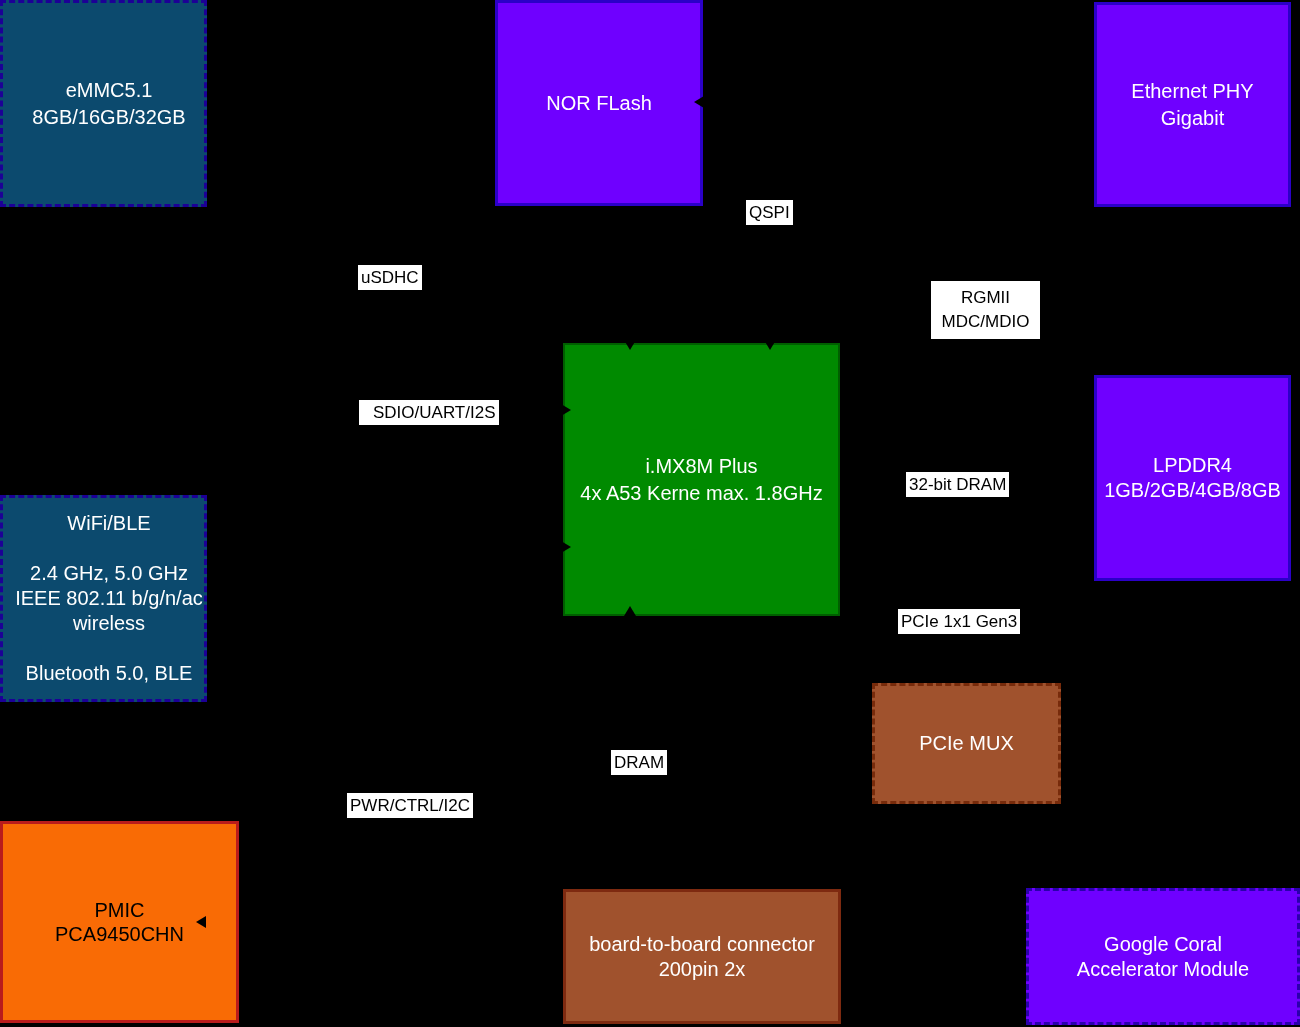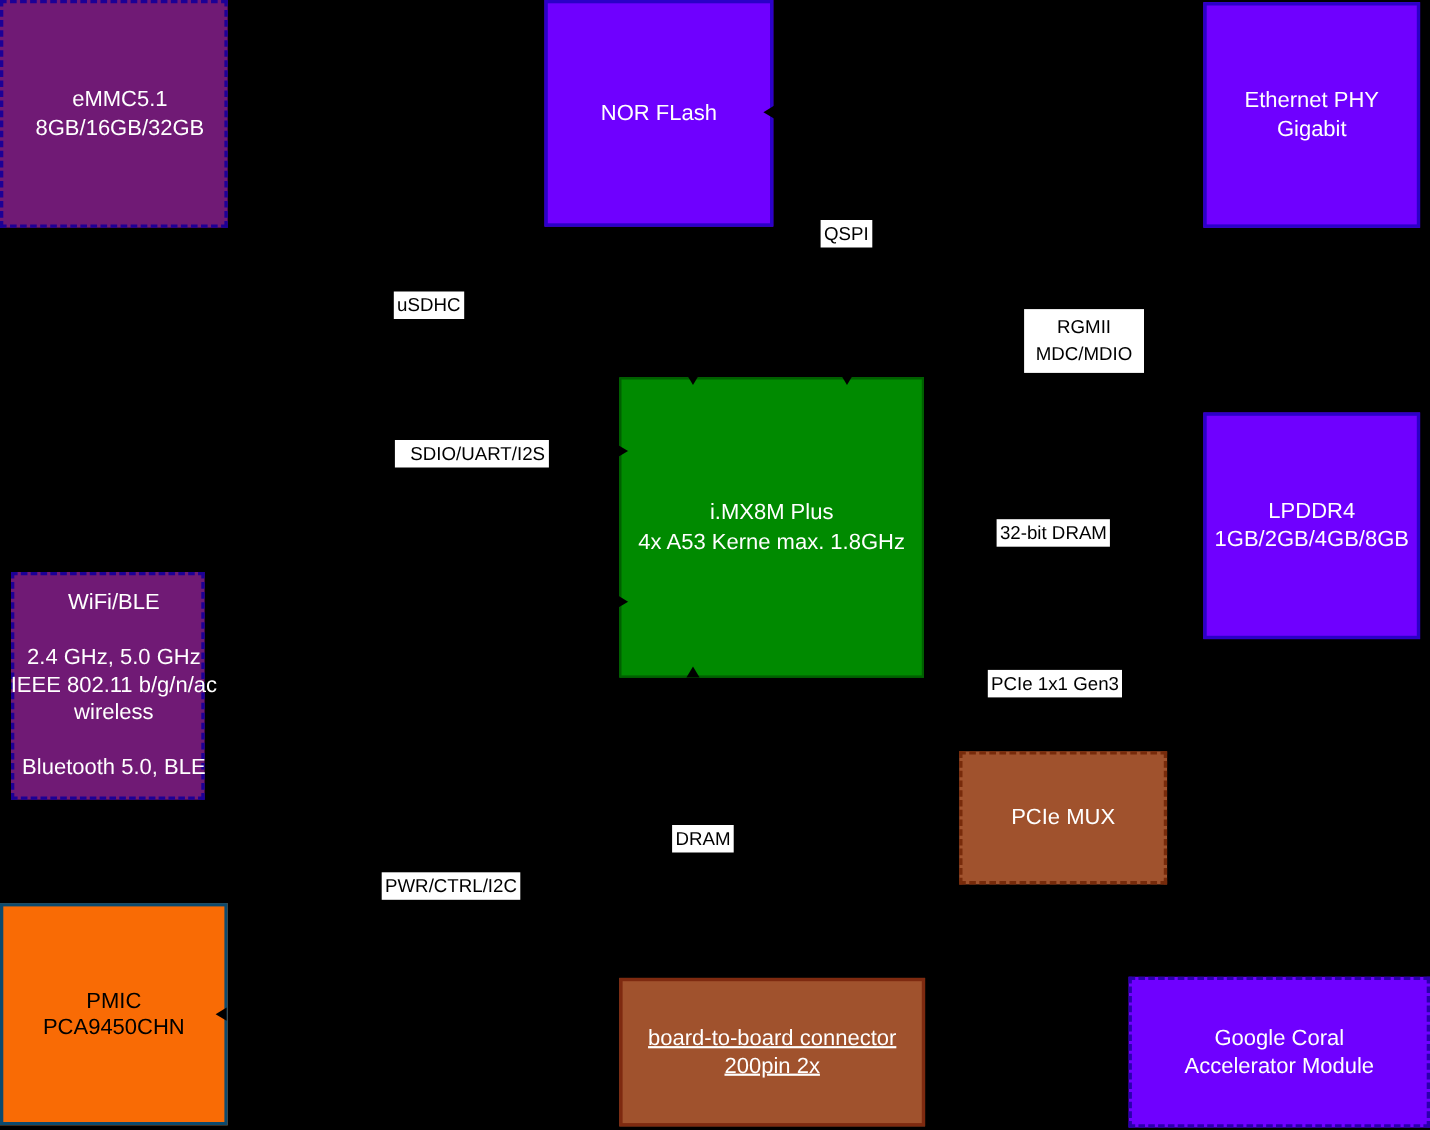--- a/index.html
+++ b/index.html
@@ -13,35 +13,35 @@
   .block{
     position:absolute;
     box-sizing:border-box;
     display:flex;flex-direction:column;
     justify-content:center;align-items:center;
     text-align:center;
     color:#fff;
     font-size:20px;
   }
   .block .l{line-height:27px;min-height:27px;white-space:nowrap;}
-  .violet-dashed{background:#701a75;border:3px dashed #1C0096;padding-left:11px;}
+  .violet-dashed{background:#0c4a6e;border:3px dashed #1C0096;padding-left:11px;}
   .violet-solid{background:#6F00FF;border:3px solid #2B00C8;}
 
   #emmc{left:0;top:0;width:207px;height:207px;}
   #nor{left:495px;top:0;width:208px;height:206px;}
   #phy{left:1094px;top:2px;width:197px;height:205px;}
-  #wifi{left:0;top:520px;width:176px;height:207px;margin-left:10px;}
+  #wifi{left:0;top:495px;width:207px;height:207px;}
   #wifi .l{line-height:25px;min-height:25px;}
   #soc{left:563px;top:343px;width:277px;height:273px;background:#008A00;border:2px solid #005F00;}
   #lpddr4{left:1094px;top:375px;width:197px;height:206px;}
   #lpddr4 .l{line-height:25px;min-height:25px;}
   #pciemux{left:872px;top:683px;width:189px;height:121px;background:#A0522D;border:3px dashed #772B0B;}
-  #pmic{left:0;top:821px;width:207px;height:202px;background:#F96B05;border:3px solid #0c4a6e;color:#000;}
+  #pmic{left:0;top:821px;width:239px;height:202px;background:#F96B05;border:3px solid #b91c1c;color:#000;}
   #pmic .l{line-height:24px;min-height:24px;}
-  #b2b{left:563px;top:889px;width:278px;height:135px;background:#A0522D;border:3px solid #7E2A10;text-decoration:underline;}
+  #b2b{left:563px;top:889px;width:278px;height:135px;background:#A0522D;border:3px solid #7E2A10;}
   #b2b .l{line-height:25px;min-height:25px;}
   #coral{left:1026px;top:888px;width:274px;height:137px;background:#6F00FF;border:3px dashed #2A00AC;text-align:right;}
   #coral .l{line-height:25px;min-height:25px;}
 
   .buslabel{
     position:absolute;
     background:#fff;color:#000;
     font-size:17px;line-height:23px;
     padding:1px 3px;
     white-space:nowrap;

